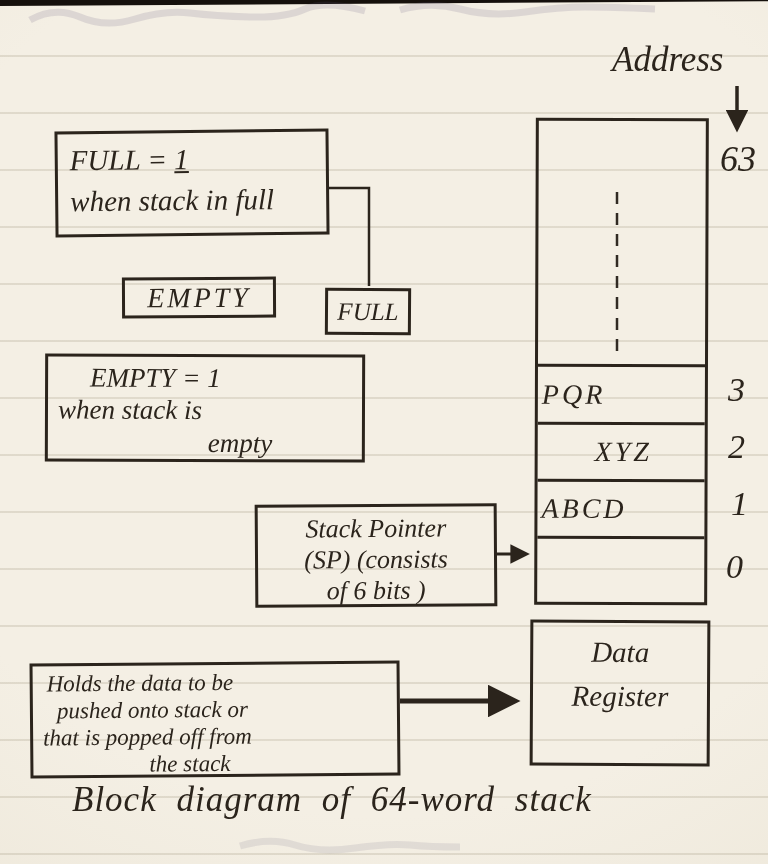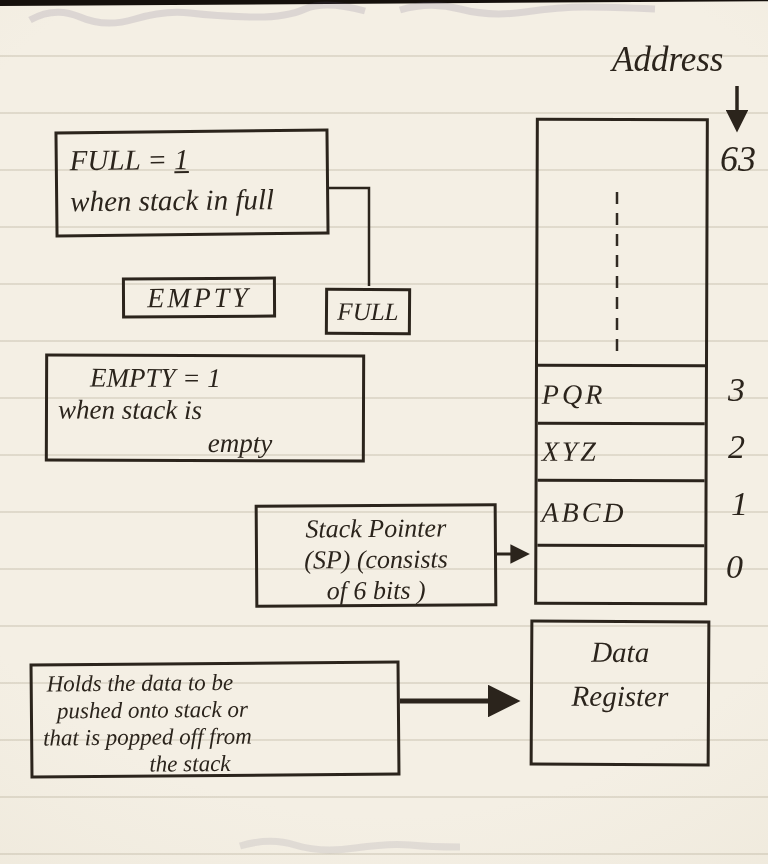--- a/index.html
+++ b/index.html
@@ -41,21 +41,21 @@
   .data-note .l1 { padding-left:8px; }
   .data-note .l2 { padding-left:18px; }
   .data-note .l3 { padding-left:4px; }
   .data-note .l4 { padding-left:110px; }
 
   .dr-box { left:530px; top:620px; width:180px; height:146px; padding-top:8px; font-size:29px; line-height:1.5; text-align:center; transform:rotate(0.3deg); }
 
   .stack-box { left:535px; top:118px; width:173px; height:487px; transform:rotate(0.2deg); }
   .stack-spacer { height:243px; }
   .stack-row { border-top:3px solid #2b241c; display:flex; align-items:center; padding-left:4px; font-size:28px; letter-spacing:3px; box-sizing:border-box; }
-  .row-1 { height:58px; } .row-2 { height:57px; } .row-3 { height:65px; } .row-4 { height:66px; }
+  .row-1 { height:58px; } .row-2 { height:57px;justify-content:center; } .row-3 { height:57px; } .row-4 { height:66px; }
 
   .label { position:absolute; }
   .address-label { left:612px; top:40px;  font-size:35px; }
   .addr-63 { left:720px; top:138px; font-size:36px; }
   .addr-3  { left:728px; top:371px; font-size:34px; }
   .addr-2  { left:728px; top:428px; font-size:34px; }
   .addr-1  { left:731px; top:485px; font-size:34px; }
   .addr-0  { left:726px; top:548px; font-size:34px; }
 
   .caption { left:72px; top:780px; font-size:35px; word-spacing:10px; letter-spacing:1px; }
@@ -147,14 +147,15 @@
     <div class="stack-row row-4">
       <span></span>
     </div>
   </div>
 
   <div class="label addr-3">3</div>
   <div class="label addr-2">2</div>
   <div class="label addr-1">1</div>
   <div class="label addr-0">0</div>
 
+  <div class="label caption">Block diagram of 64-word stack</div>
 
 </div>
 
 </body></html>

